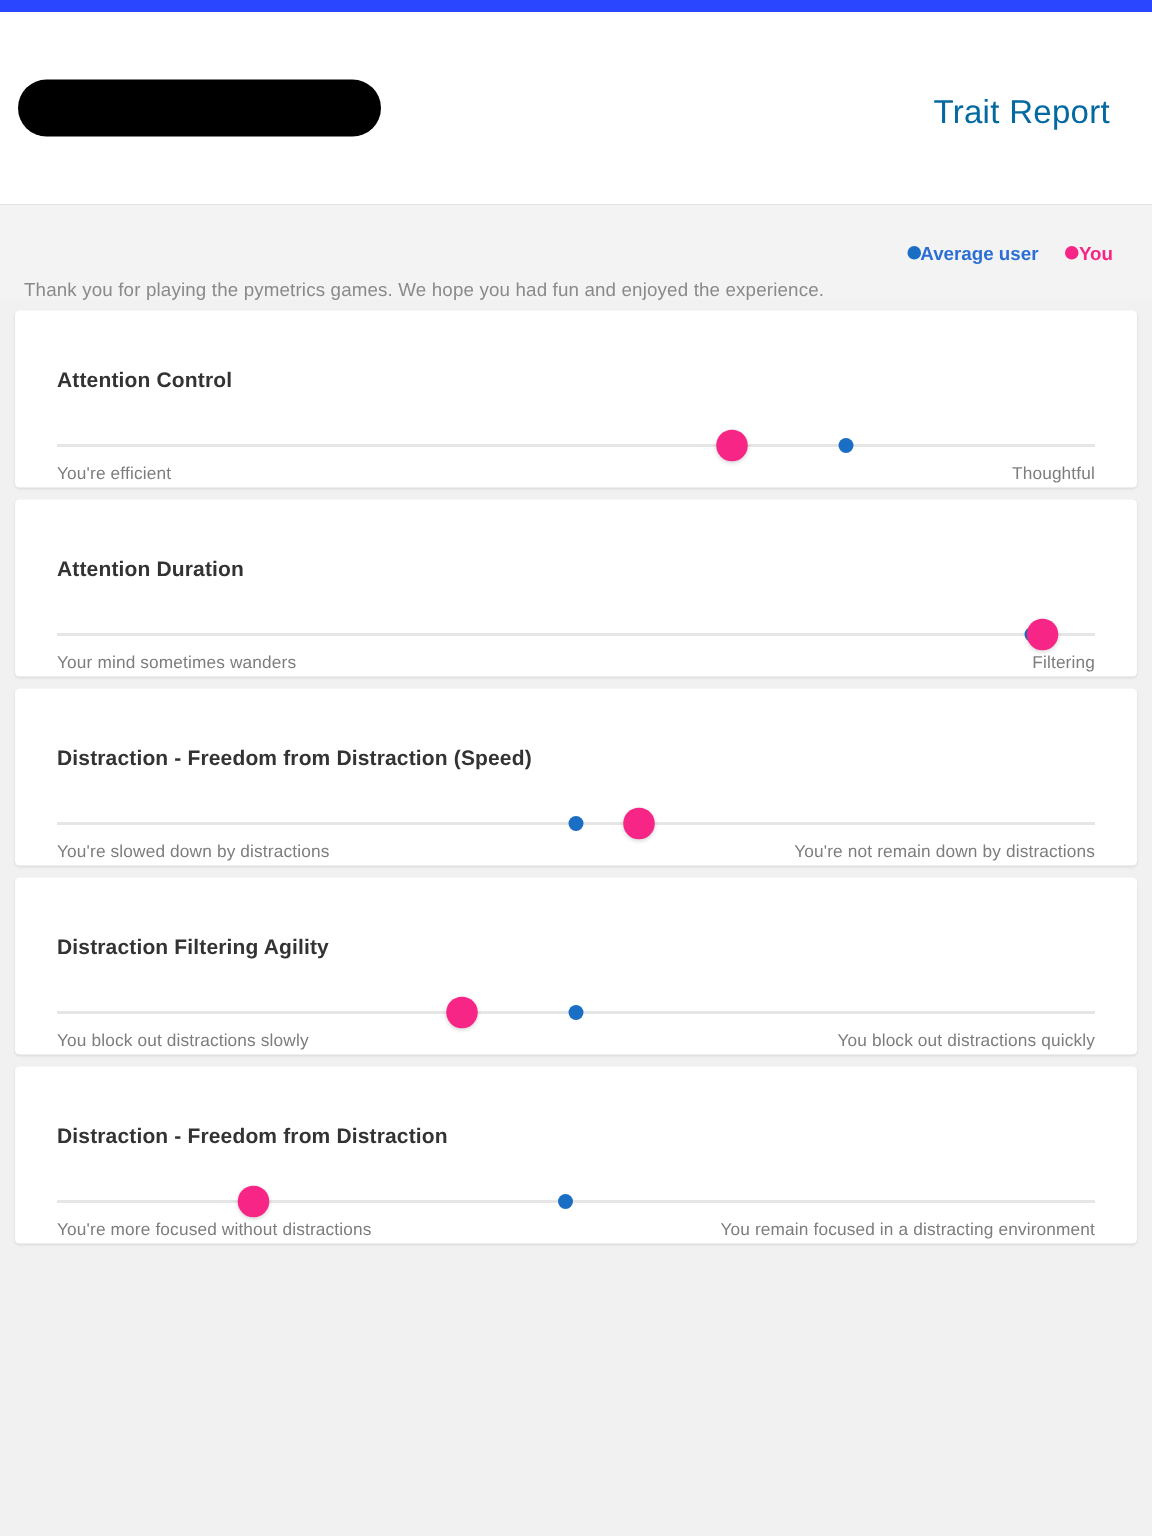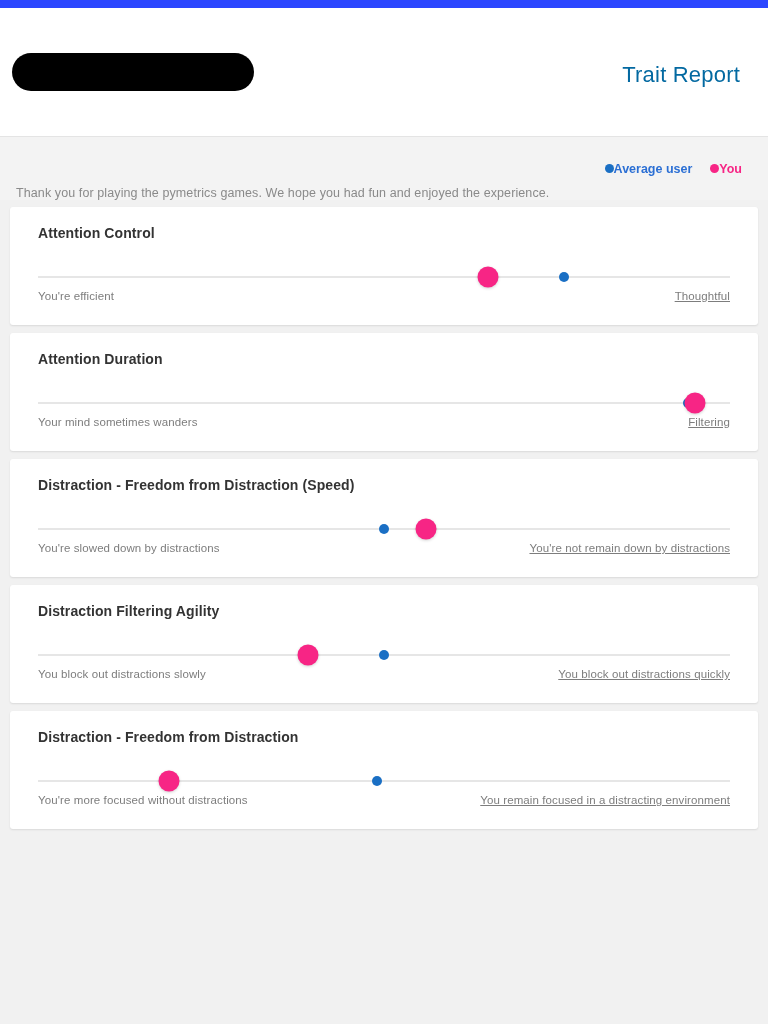--- a/index.html
+++ b/index.html
@@ -110,20 +110,21 @@
     padding: 18px 28px 14px 28px;
     height: 118px;
     position: relative;
   }
 
   .card-title {
     font-size: 14px;
     font-weight: 700;
     color: #333333;
     letter-spacing: 0.1px;
+    margin-top: 20px;
   }
 
   .scale {
     position: relative;
     margin-top: 35px;
     height: 2px;
   }
 
   .scale-track {
     position: absolute;
@@ -158,21 +159,21 @@
 
   .labels {
     display: flex;
     justify-content: space-between;
     margin-top: 12px;
     font-size: 11.5px;
     color: #7d7d7d;
     letter-spacing: 0.1px;
   }
 
-  .label-right { text-align: right; text-decoration: underline; }
+  .label-right { text-align: right; }
 </style>
 </head>
 <body>
 
 <div class="top-bar"></div>
 
 <div class="header">
   <div class="redaction"></div>
   <div class="report-title">Trait Report</div>
 </div>

